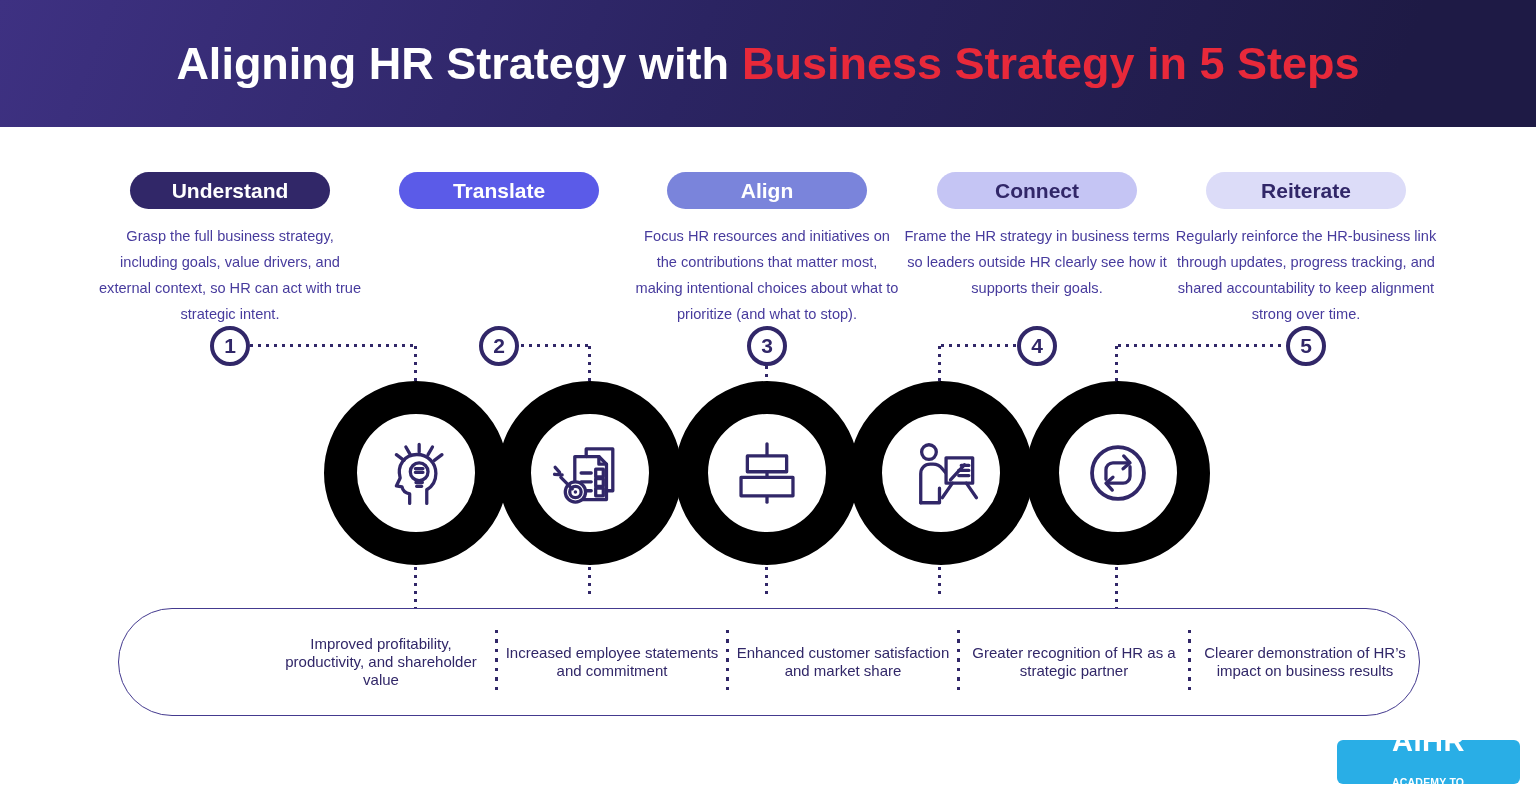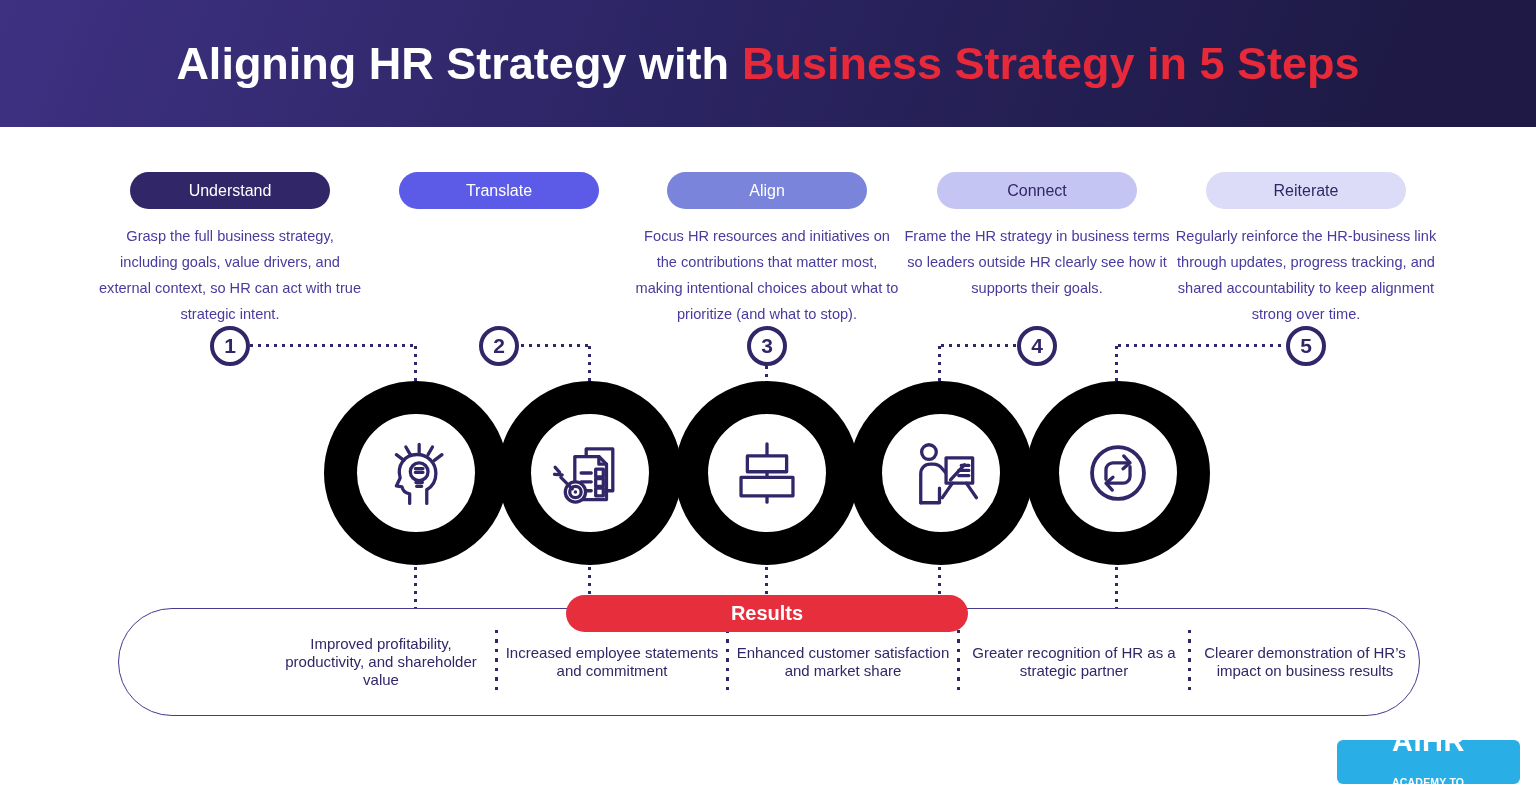--- a/index.html
+++ b/index.html
@@ -10,21 +10,21 @@
   .header{position:absolute;left:0;top:0;width:1536px;height:127px;
           background:linear-gradient(112deg,#3e3182 0%,#2b2462 45%,#1e1a45 90%);
           display:flex;align-items:center;justify-content:center;}
   .title{display:flex;gap:13px;font-size:45px;font-weight:bold;color:#ffffff;white-space:nowrap;}
   .title .red{color:#e8293a;}
 
   
   .col{position:absolute;top:172px;width:268px;display:flex;flex-direction:column;align-items:center;}
   .col1{left:96px}.col2{left:365px}.col3{left:633px}.col4{left:903px}.col5{left:1172px}
   .pill{width:200px;height:37px;border-radius:19px;display:flex;align-items:center;justify-content:center;
-        font-size:16px;font-weight:normal;}
+        font-size:21px;font-weight:bold;}
   .desc{margin-top:14px;font-size:14.6px;line-height:26px;color:#473b9d;text-align:center;}
 
   .bg-s1{background:#312768}.bg-s2{background:#5b5be8}.bg-s3{background:#7a84db}
   .bg-s4{background:#c5c5f4}.bg-s5{background:#dcdcf8}
   .tx-light{color:#ffffff}.tx-dark{color:#312768}
   .bd-s1{border-color:#312768}.bd-s2{border-color:#5b5be8}.bd-s3{border-color:#7a84db}
   .bd-s4{border-color:#c5c5f4}.bd-s5{border-color:#dcdcf8}
 
   
   .numcircle{position:absolute;top:326px;width:40px;height:40px;box-sizing:border-box;border:4px solid;
@@ -181,21 +181,20 @@
     <div class="result-cell">Improved profitability, productivity, and shareholder value</div>
     <div class="result-divider"></div>
     <div class="result-cell">Increased employee statements and commitment</div>
     <div class="result-divider"></div>
     <div class="result-cell">Enhanced customer satisfaction and market share</div>
     <div class="result-divider"></div>
     <div class="result-cell">Greater recognition of HR as a strategic partner</div>
     <div class="result-divider"></div>
     <div class="result-cell">Clearer demonstration of HR’s impact on business results</div>
   </div>
-  <div class="results-pill">Results</div>
 
   <div class="logo">
     <span class="logo-brand">AIHR</span>
     <span class="logo-sep"></span>
     <span class="logo-tag">
       <span>ACADEMY TO</span><br>
       <span>INNOVATE HR</span>
     </span>
   </div>
 

